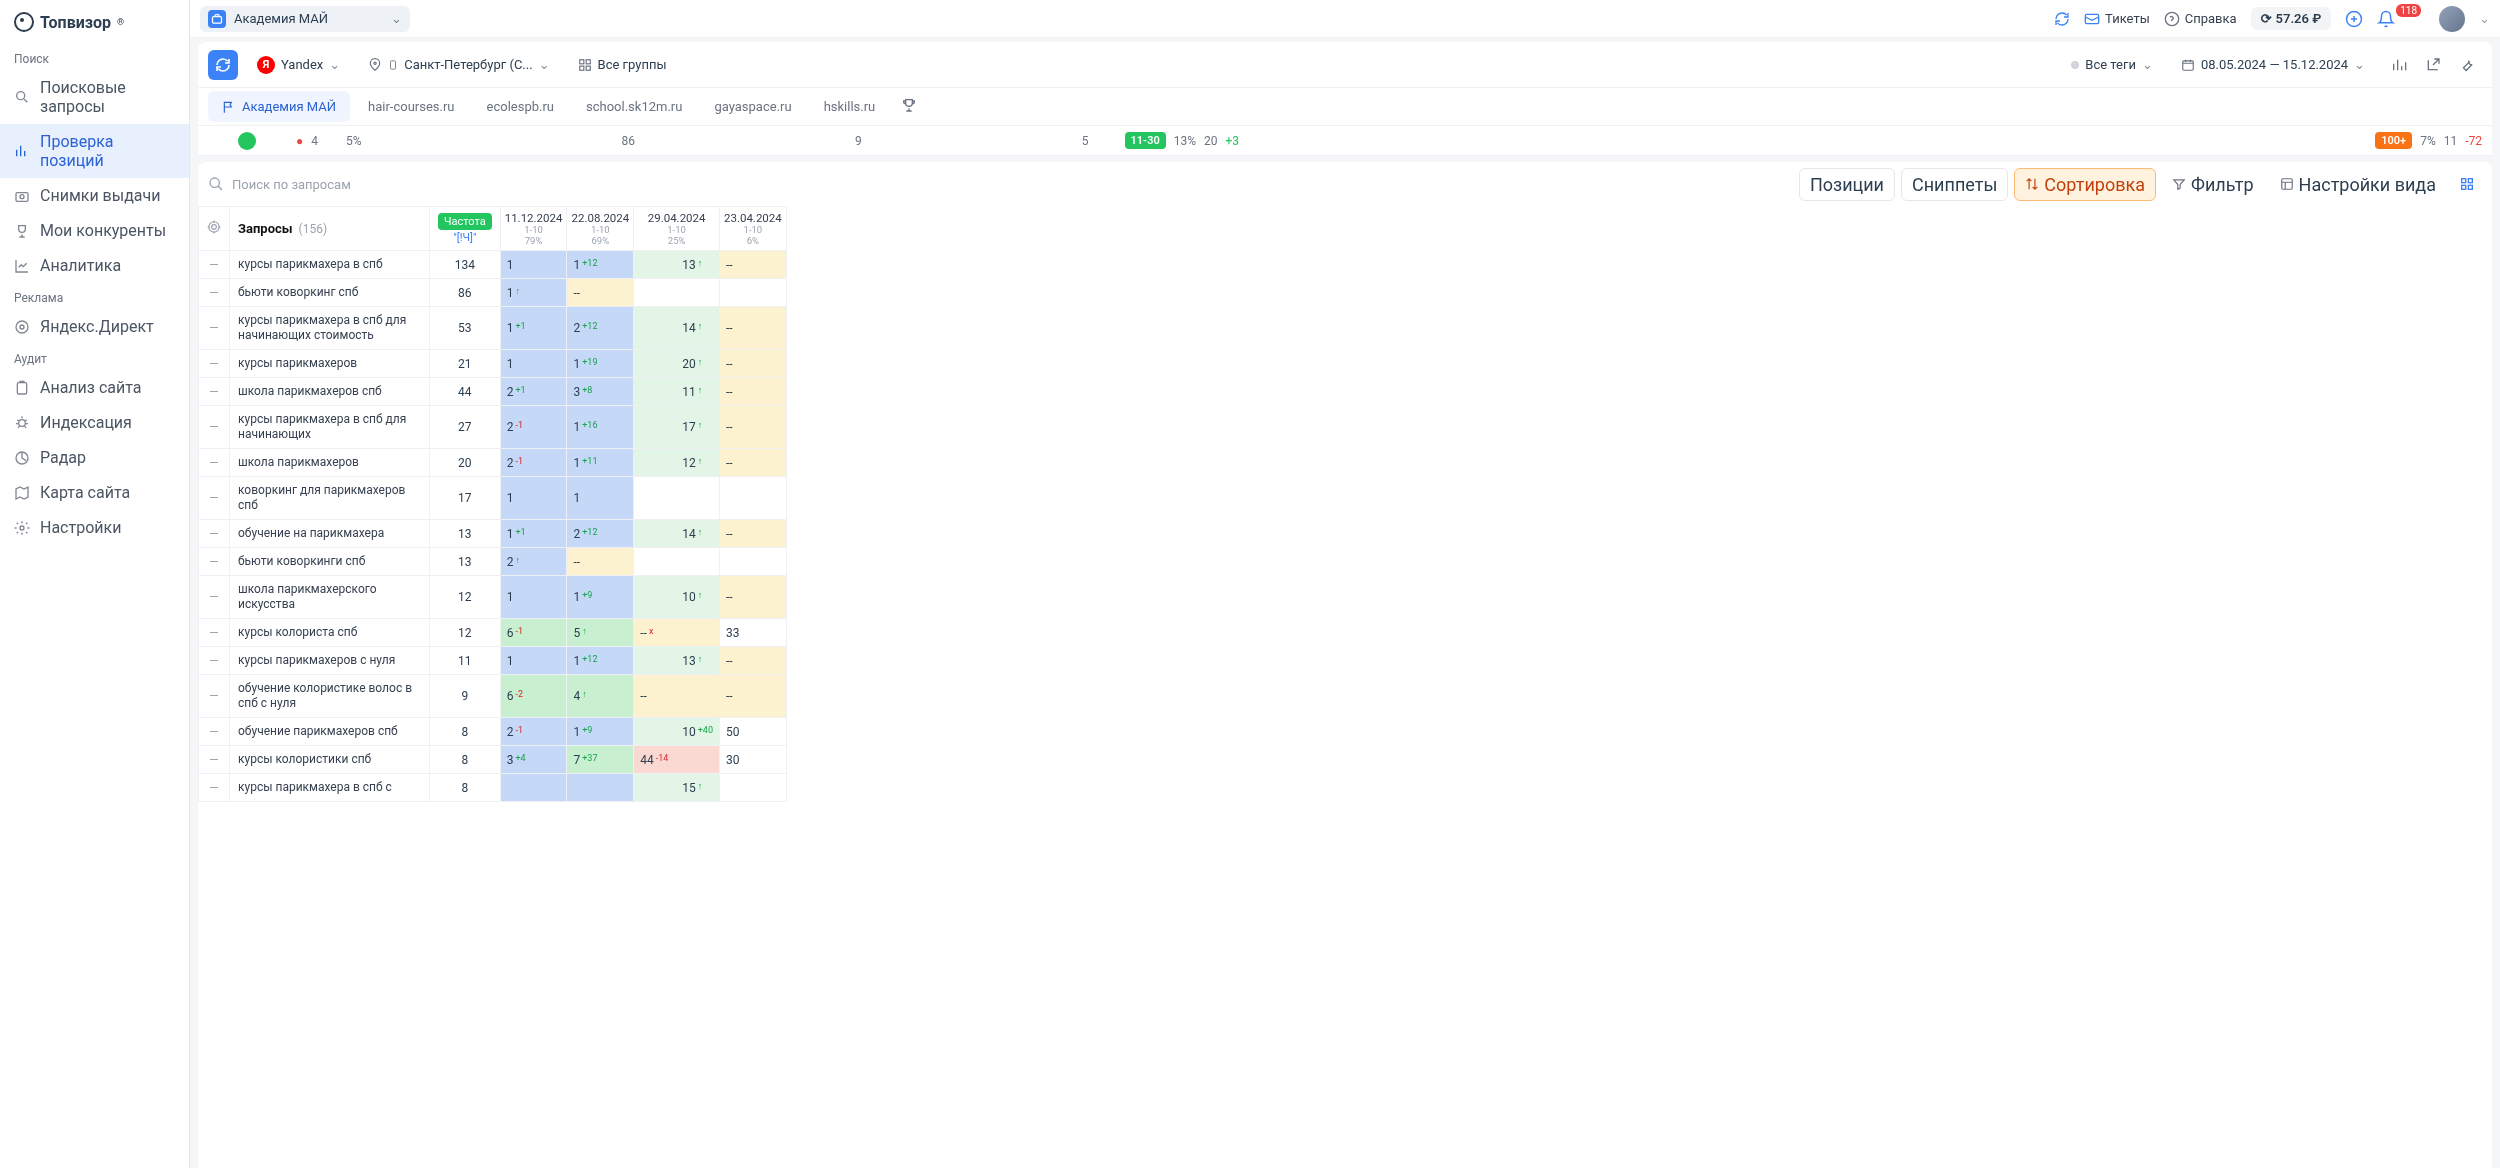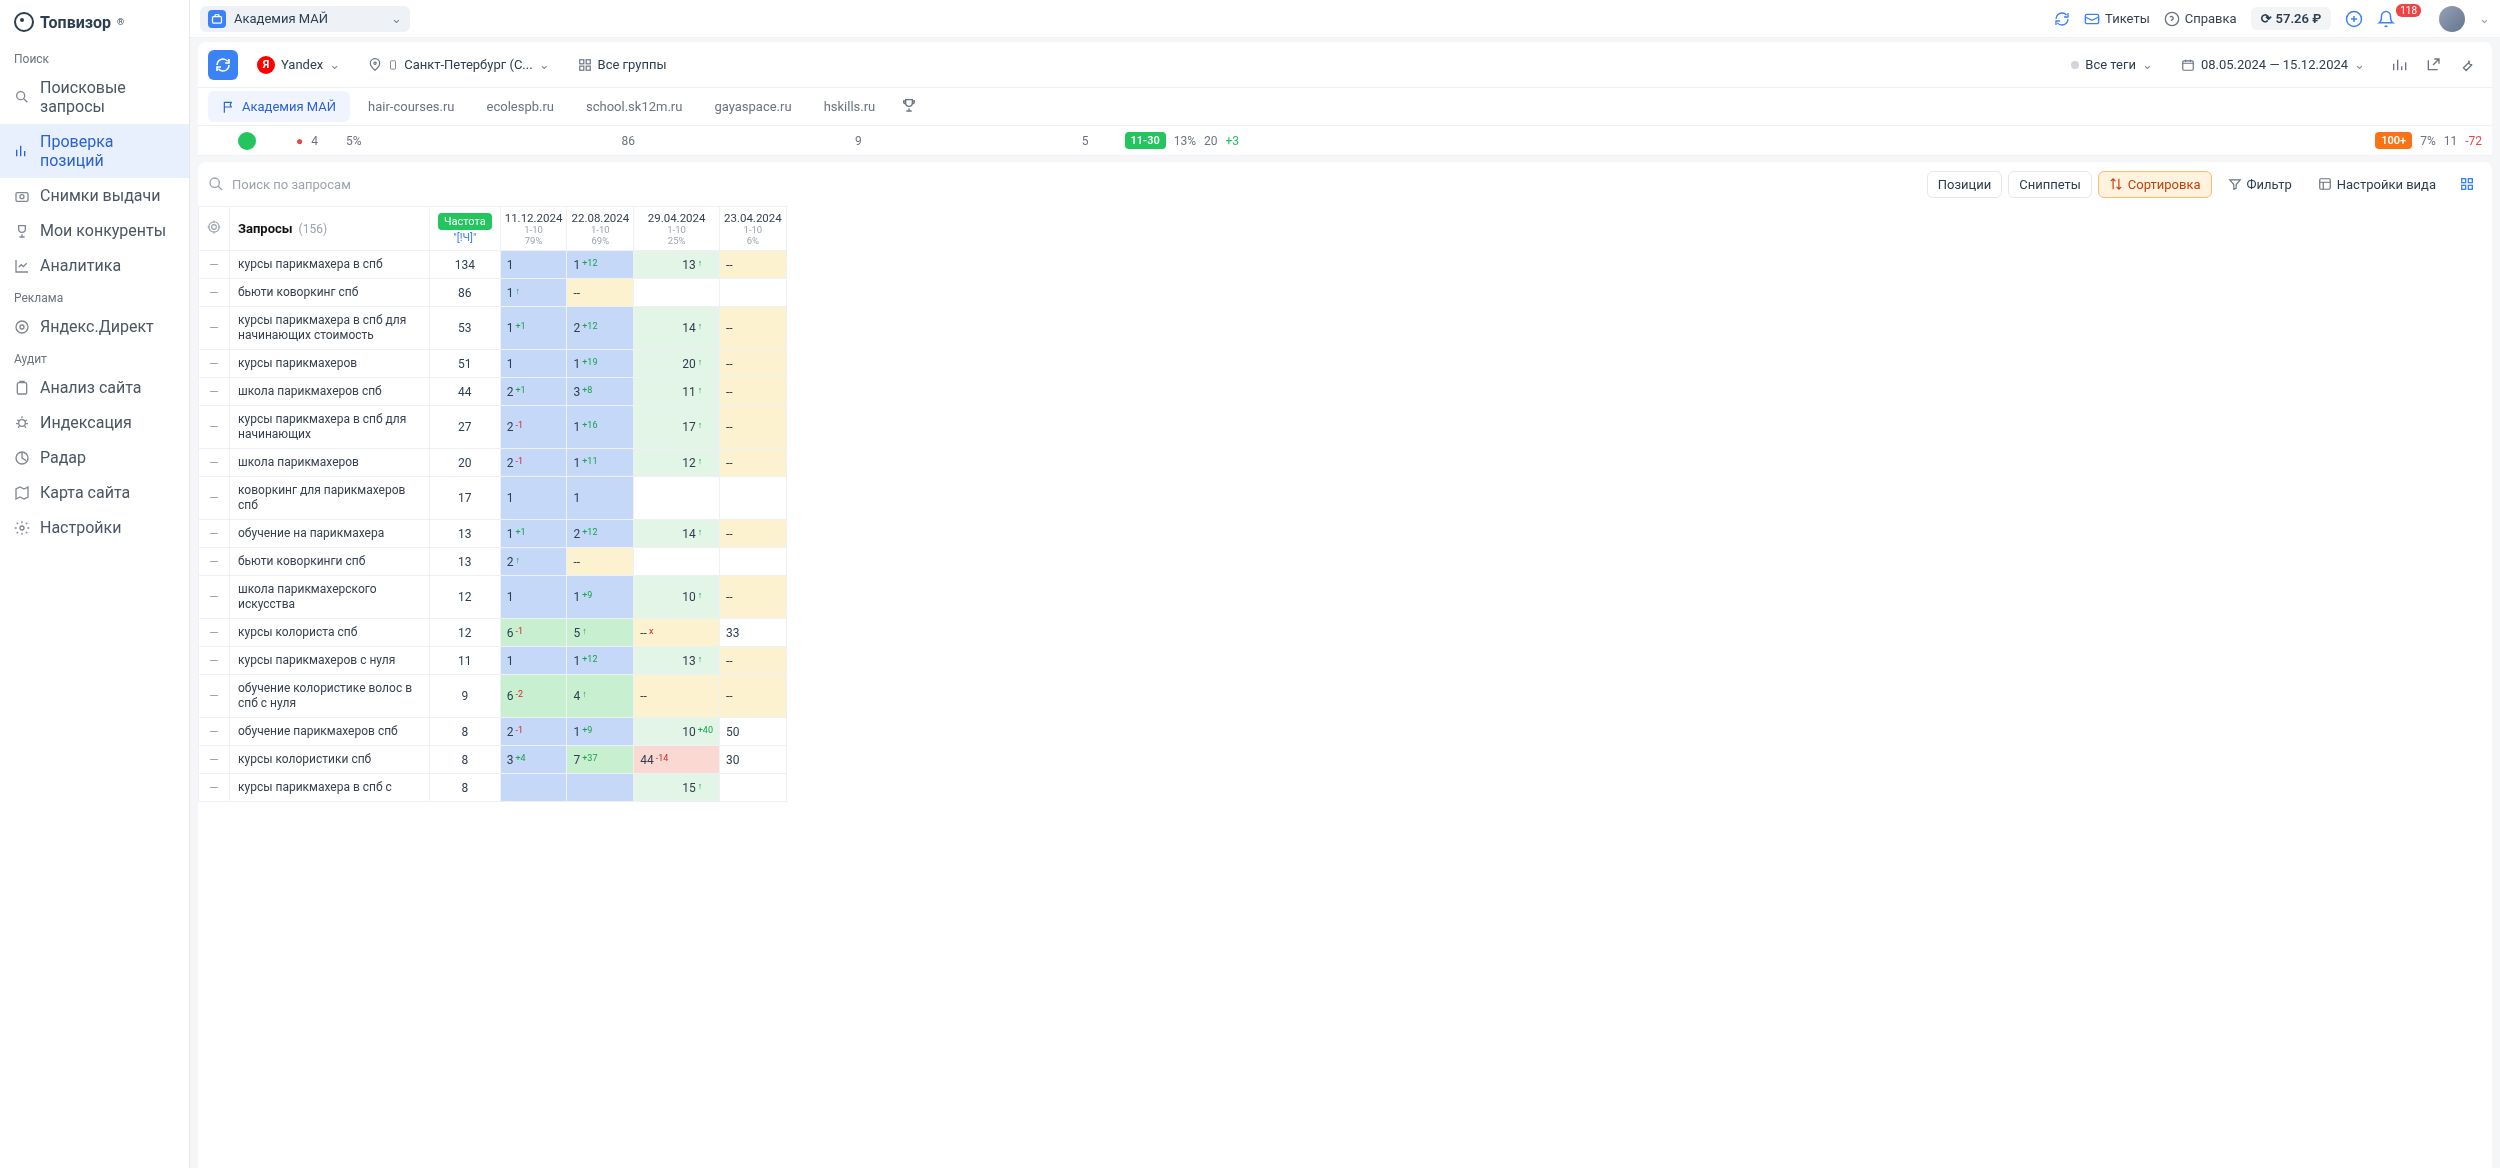--- a/index.html
+++ b/index.html
@@ -53,21 +53,21 @@
 .pill { padding:2px 6px; border-radius:4px; font-size:11px; font-weight:600;margin-left:28px; }
 .pill.green { background:#22c55e; color:#fff; }
 .pill.orange { background:#f97316; color:#fff; }
 .delta-green { color:#22c55e; }
 .delta-red { color:#ef4444; }
 
 
 .tb2 { height:44px; background:#fff; margin:6px 8px 0; display:flex; align-items:center; padding:0 10px; gap:10px; border-radius:8px 8px 0 0; }
 .search-inp { flex:1; display:flex; align-items:center; gap:8px; color:#9ca3af; }
 .tb2-btns { display:flex; align-items:center; gap:6px; }
-.tb2-btn { display:flex; align-items:center; gap:5px; padding:5px 10px; border:1px solid #e5e7eb; border-radius:6px; font-size:13px; background:#fff; }
+.tb2-btn { display:flex; align-items:center; gap:5px; padding:5px 10px; border:1px solid #e5e7eb; border-radius:6px; font-size:18px; background:#fff; }
 .tb2-btn.active { background:#fff3e0; border-color:#fdba74; color:#c2410c; }
 
 
 .table-wrap { margin:0 8px; background:#fff; overflow:auto; flex:1; }
 table { border-collapse:collapse; }
 th,td { border:1px solid #eef0f3; font-size:12px; text-align:left; }
 thead th { padding:6px 8px; background:#fff; position:sticky; top:0; font-weight:400; color:#6b7280; }
 .th-q { width:200px; }
 .th-q strong { color:#111; font-size:13px; }
 .th-count { color:#9ca3af; margin-left:6px; }
@@ -459,21 +459,21 @@
               <td class="q-cell">курсы парикмахера в спб для начинающих стоимость</td>
               <td class="freq-cell">53</td>
               <td class="pos-cell bg-blue"><span class="v">1</span><sup class="up">+1</sup></td>
               <td class="pos-cell bg-blue"><span class="v">2</span><sup class="up">+12</sup></td>
               <td class="pos-cell bg-lgreen"><span class="v">14</span><sup class="up">↑</sup></td>
               <td class="pos-cell bg-yellow"><span class="v">--</span></td>
             </tr>
             <tr>
               <td class="row-ico">—</td>
               <td class="q-cell">курсы парикмахеров</td>
-              <td class="freq-cell">51</td>
+              <td class="freq-cell">21</td>
               <td class="pos-cell bg-blue"><span class="v">1</span></td>
               <td class="pos-cell bg-blue"><span class="v">1</span><sup class="up">+19</sup></td>
               <td class="pos-cell bg-lgreen"><span class="v">20</span><sup class="up">↑</sup></td>
               <td class="pos-cell bg-yellow"><span class="v">--</span></td>
             </tr>
             <tr>
               <td class="row-ico">—</td>
               <td class="q-cell">школа парикмахеров спб</td>
               <td class="freq-cell">44</td>
               <td class="pos-cell bg-blue"><span class="v">2</span><sup class="up">+1</sup></td>

